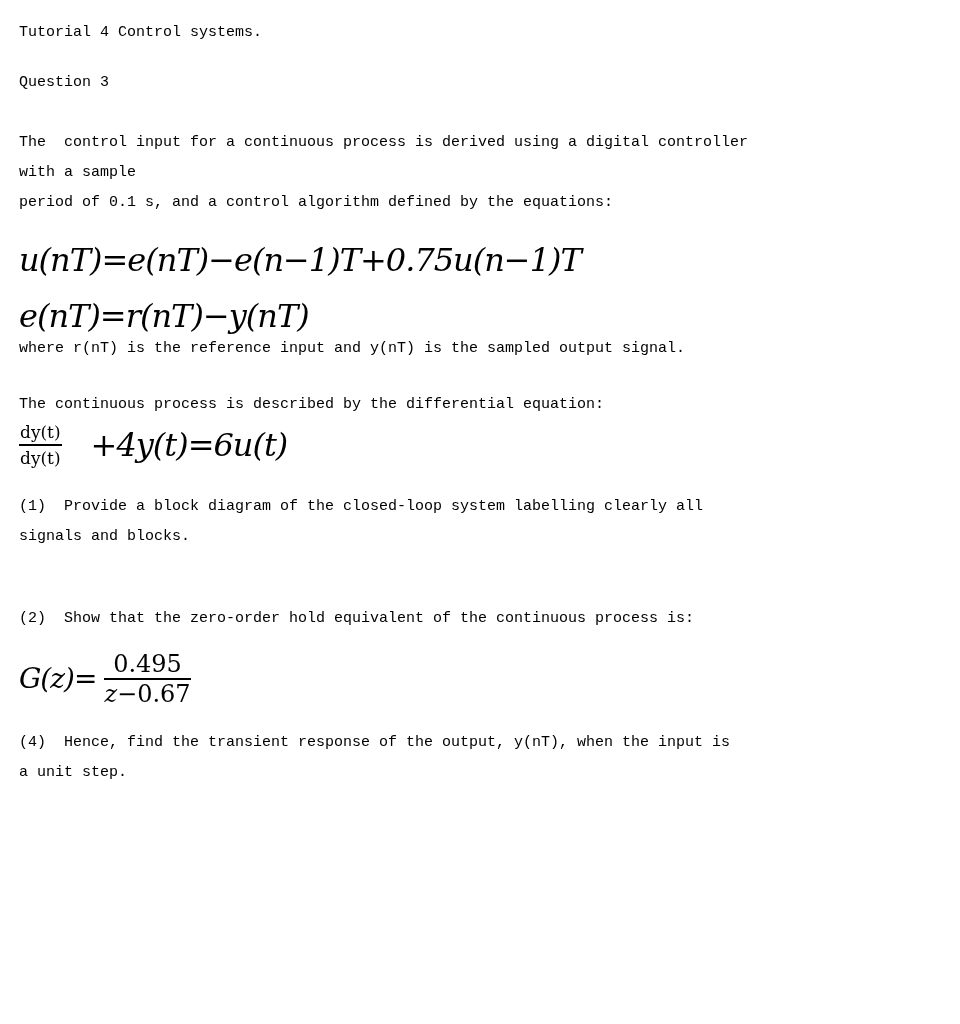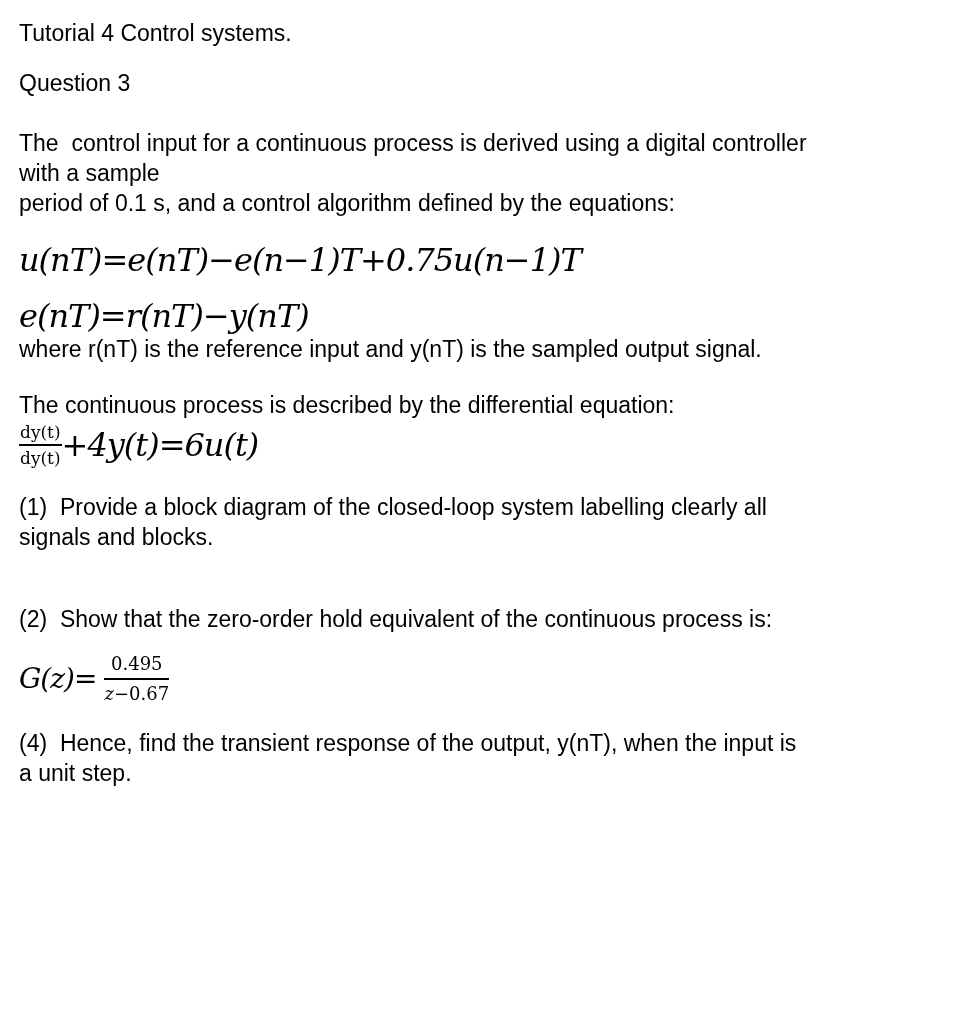--- a/index.html
+++ b/index.html
@@ -10,41 +10,41 @@
     color: #000000;
     font-family: "Liberation Sans", sans-serif;
   }
   .doc {
     width: 960px;
     height: 1024px;
     padding: 18px 20px 0 19px;
     overflow: hidden;
   }
   .sans {
-    font-family: Liberation Sans, sans-serif;
-    font-size: 23px;
+    font-family: Liberation Mono, monospace;
+    font-size: 15px;
     line-height: 30px;
     white-space: pre-wrap;
   }
   .math {
     font-family: "DejaVu Serif", serif;
     font-style: italic;
     font-size: 32px;
     line-height: 36px;
     letter-spacing: -1px;
     white-space: pre-wrap;
   }
   
   .question-heading   { margin-top: 20px; }
   .intro-paragraph    { margin-top: 30px; }
   .equation-u         { margin-top: 24px; }
   .equation-e         { margin-top: 20px; }
   .where-rnt          { }
   .process-intro      { margin-top: 26px; }
-  .diff-eq-row        { margin-top: 2px; }
+  .diff-eq-row        { margin-top: 2px; gap: 29px; }
   .where-ut           { margin-top: 18px; }
   .item-1             { margin-top: 24px; }
   .item-2             { margin-top: 52px; }
   .gz-row             { margin-top: 18px; }
   .item-3             { margin-top: 20px; }
   .item-4             { margin-top: 22px; }
 
   .eq-row {
     display: flex;
     align-items: center;
@@ -62,21 +62,21 @@
   }
   .frac .den {
     display: block;
     padding-top: 2px;
   }
   .frac-small {
     font-size: 17px;
     line-height: 20px;
   }
   .frac-med {
-    font-size: 18px;
+    font-size: 24px;
     line-height: 24px;
   }
   .diff-eq-rhs {
   }
   .gz-lhs {
     font-size: 28px;
     line-height: 36px;
     margin-right: 8px;
   }
   .var-italic { font-style: italic; }

